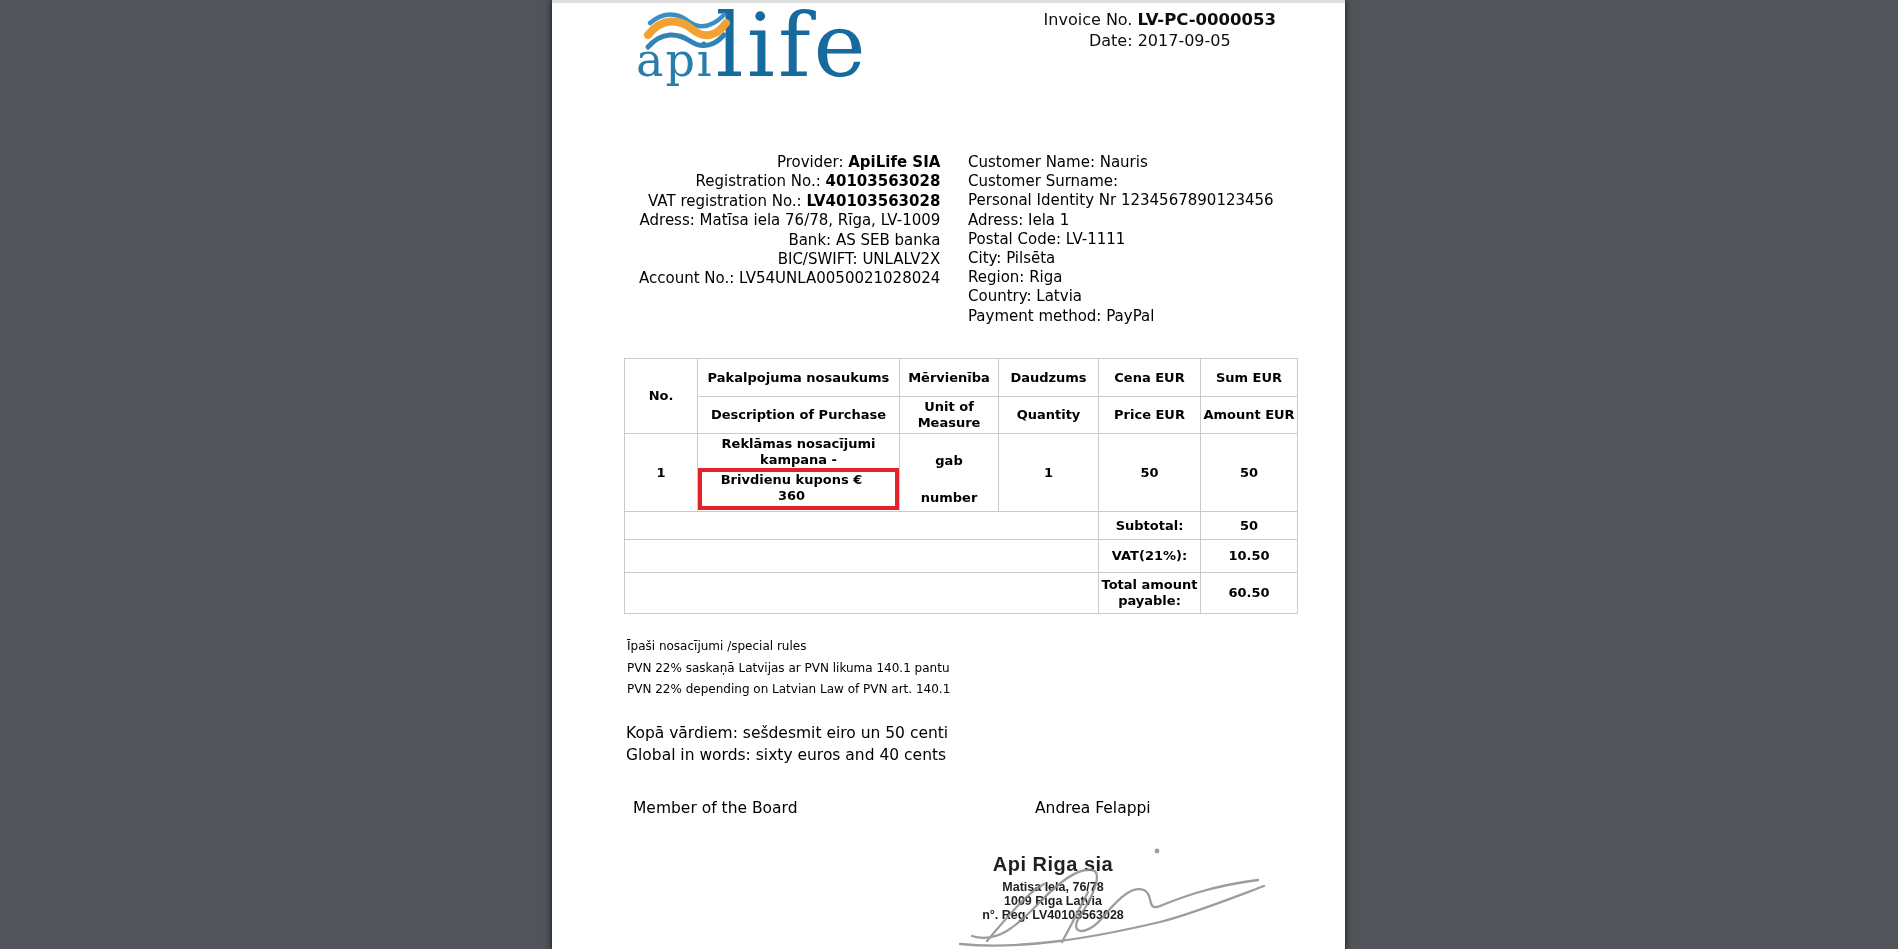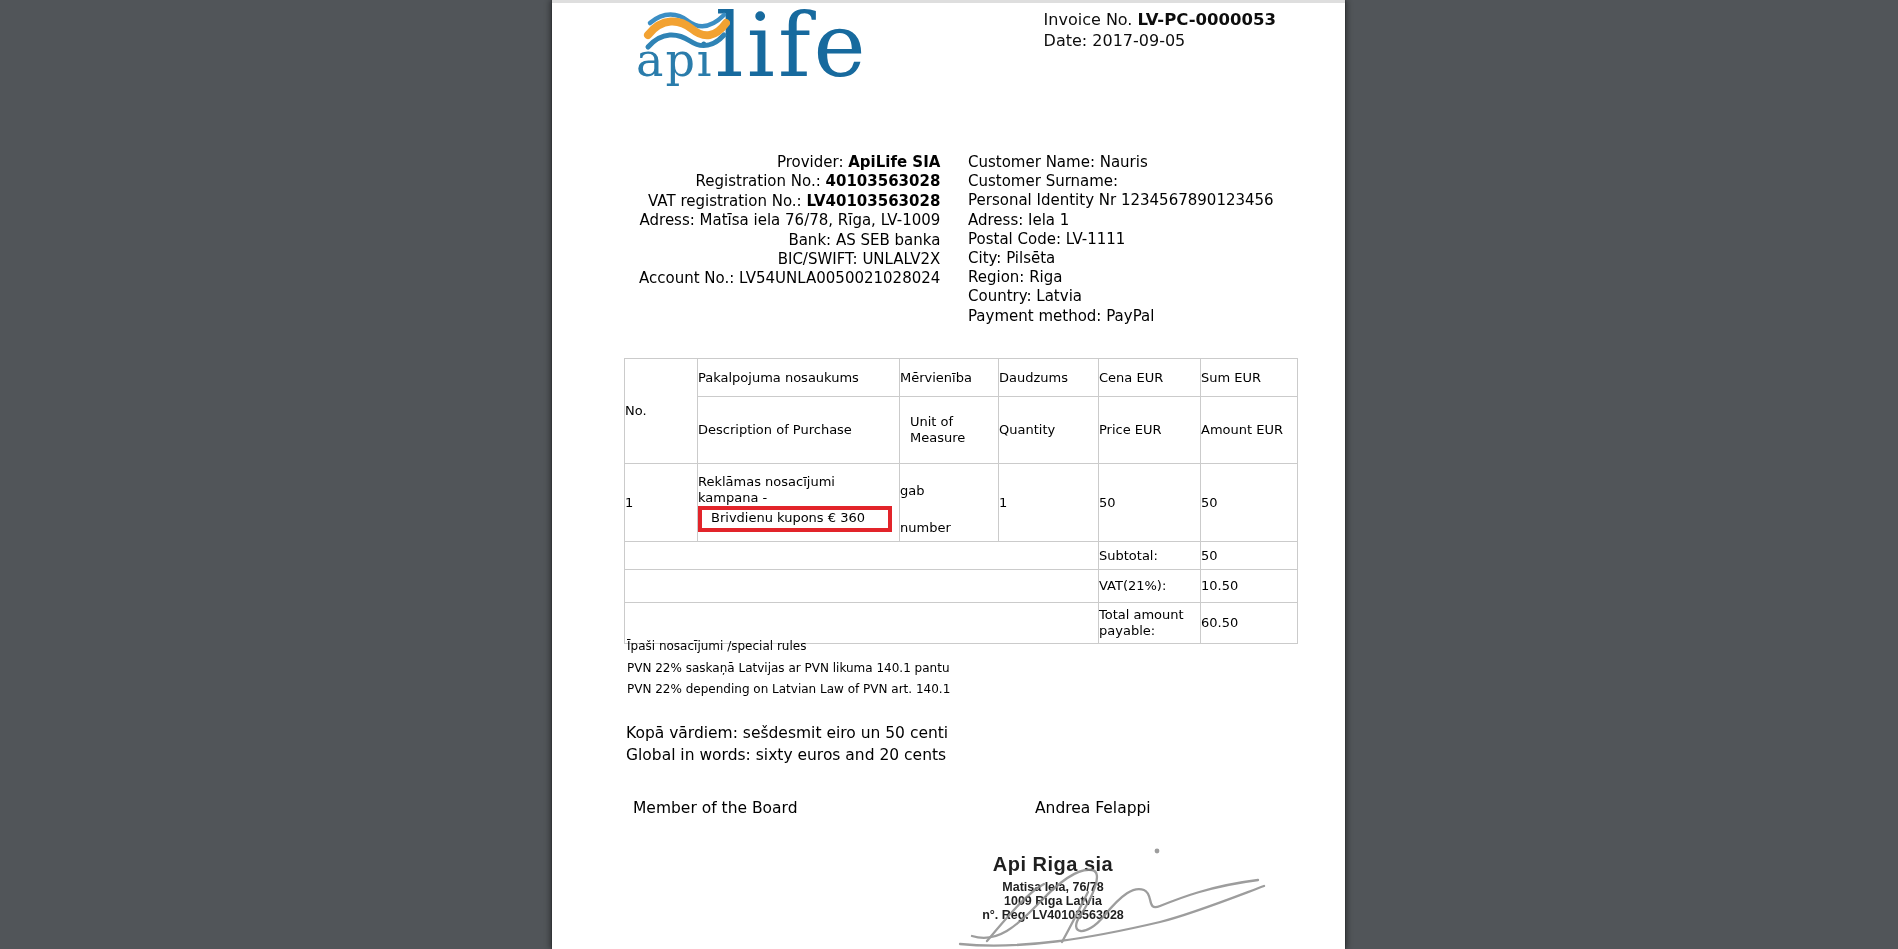--- a/index.html
+++ b/index.html
@@ -22,31 +22,31 @@
   .logo .api{
     font-family:"DejaVu Serif", serif;font-size:46px;line-height:92px;
     color:#2a7cab;letter-spacing:2px;
   }
   .logo .life{
     font-family:"DejaVu Serif", serif;font-size:88px;line-height:92px;
     color:#176a9e;letter-spacing:3px;margin-left:2px;
   }
 
   
-  .inv-head{position:absolute;right:69px;top:9px;text-align:left;font-size:16px;line-height:21px;color:#0d0d0d;}
+  .inv-head{position:absolute;right:69px;top:9px;text-align:center;font-size:16px;line-height:21px;color:#0d0d0d;}
   .inv-head b{font-size:16.5px;}
 
   
   .provider{position:absolute;left:87px;top:153px;font-size:15px;line-height:19.4px;text-align:right;}
   .customer{position:absolute;left:416px;top:153px;font-size:15px;line-height:19.2px;}
 
   
   .tablewrap{position:absolute;left:72px;top:358px;width:673px;}
   table.inv{border-collapse:collapse;table-layout:fixed;width:673px;font-size:13px;color:#000;}
-  table.inv td{border:1px solid #cbcbcb;text-align:left;vertical-align:middle;padding:0;line-height:16px;}
+  table.inv td{border:1px solid #cbcbcb;text-align:center;vertical-align:middle;padding:0;line-height:16px;font-weight:bold;}
   tr.h1 td{height:37px;}
   tr.h2 td{height:36px;}
   tr.data td{height:77px;}
   td.desc-cell{vertical-align:top;padding-top:7px;line-height:17px;}
   .red-box{display:inline-block;border:4px solid #e2242a;padding:0 23px 2px 9px;}
   td.unit-cell{vertical-align:top;}
   .unit1{margin-top:13px;}
   .unit2{margin-top:21px;}
   td.blank{border:none;}
   tr.t1 td{height:27px;}
@@ -125,21 +125,21 @@
           <tr class="h1">
         <td rowspan="2">No.</td>
         <td>Pakalpojuma nosaukums</td>
         <td>Mērvienība</td>
         <td>Daudzums</td>
         <td>Cena EUR</td>
         <td>Sum EUR</td>
       </tr>
       <tr class="h2">
         <td>Description of Purchase</td>
-        <td style="padding:15px 10px;">Unit of Measure</td>
+        <td style="padding:0 10px;">Unit of Measure</td>
         <td>Quantity</td>
         <td>Price EUR</td>
         <td>Amount EUR</td>
       </tr>
       <tr class="data">
         <td>1</td>
         <td class="desc-cell">
           <div>Reklāmas nosacījumi kampana -</div>
           <div class="red-box"><span>Brivdienu kupons € 360</span></div>
         </td>
@@ -171,21 +171,21 @@
   </div>
 
   <div class="rules">
     <div>Īpaši nosacījumi /special rules</div>
     <div>PVN 22% saskaņā Latvijas ar PVN likuma 140.1 pantu</div>
     <div>PVN 22% depending on Latvian Law of PVN art. 140.1</div>
   </div>
 
   <div class="words">
     <div>Kopā vārdiem: sešdesmit eiro un 50 centi</div>
-    <div>Global in words: sixty euros and 20 cents</div>
+    <div>Global in words: sixty euros and 40 cents</div>
   </div>
 
   <div class="sigrow-left">Member of the Board</div>
   <div class="sigrow-right">Andrea Felappi</div>
 
   <div class="stamp">
     <div class="stamp1">Api Riga sia</div>
     <div class="stamp-small first">Matisa Iela, 76/78</div>
     <div class="stamp-small">1009 Riga Latvia</div>
     <div class="stamp-small">n°. Reg. LV40103563028</div>

